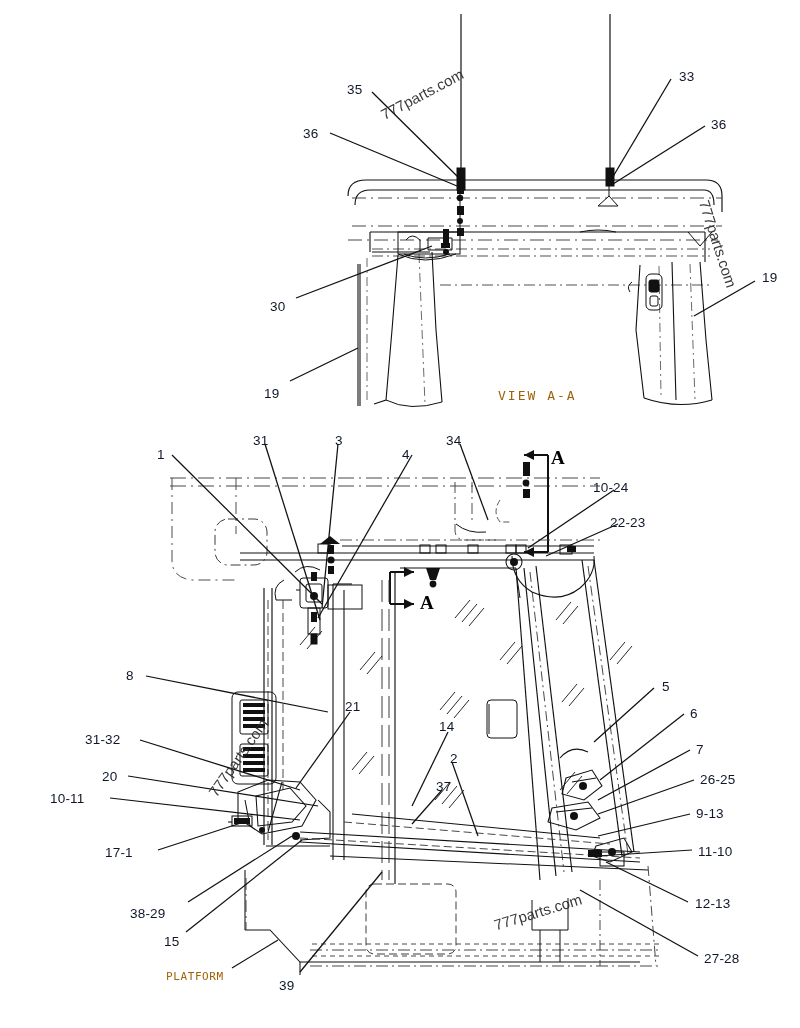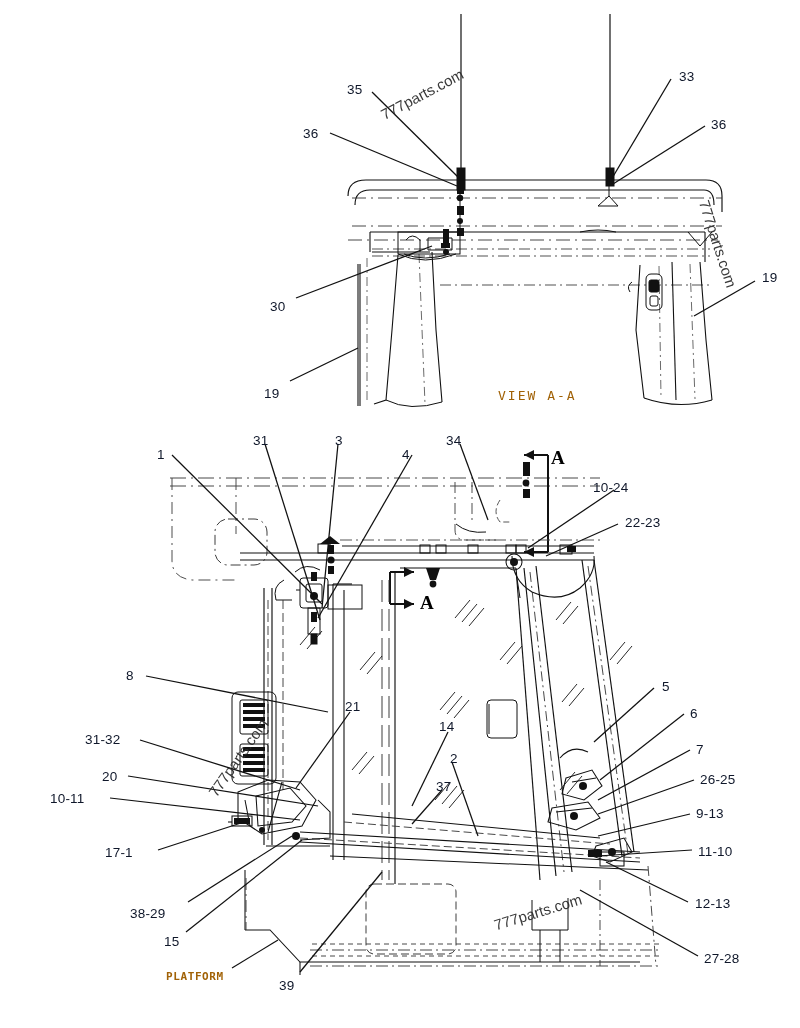--- a/index.html
+++ b/index.html
@@ -3,21 +3,21 @@
 <meta charset="utf-8">
 <style>
   html,body{margin:0;padding:0;background:#ffffff;}
   body{width:800px;height:1028px;font-family:"Liberation Sans",sans-serif;color:#000;}
   #stage{position:relative;width:800px;height:1028px;overflow:hidden;background:#fff;}
   #svgroot{position:absolute;left:0;top:0;width:800px;height:1028px;}
   .callout{position:absolute;font-family:"Liberation Sans",sans-serif;font-size:13.5px;color:#0f172a;white-space:nowrap;letter-spacing:.2px;}
   .viewlabel{position:absolute;font-family:"DejaVu Sans Mono",monospace;color:#a16207;white-space:nowrap;}
   .vl-big{font-size:23px;letter-spacing:2.5px;}
   .vl-mid{font-size:13px;letter-spacing:2px;}
-  .vl-small{font-size:11px;letter-spacing:.6px;font-weight:bold;font-family:"DejaVu Sans Mono",monospace;}
+  .vl-small{font-size:11px;letter-spacing:.6px;font-weight:normal;font-family:"DejaVu Sans Mono",monospace;}
   .secmark{position:absolute;font-family:"Liberation Serif",serif;font-size:19px;font-weight:bold;}
   .wm{position:absolute;font-family:"Liberation Sans",sans-serif;font-size:15px;color:#2a2a2a;white-space:nowrap;transform-origin:0 0;opacity:.92;}
 </style>
 </head>
 <body>
 
 <div id="stage">
 
   <svg id="svgroot" viewBox="0 0 800 1028">
     <defs>
@@ -418,21 +418,21 @@
   <div class="callout" style="left:264px;top:386px">19</div>
 
   <div class="viewlabel vl-mid" style="left:498px;top:388px">VIEW A-A</div>
 
   <div class="callout" style="left:157px;top:447px">1</div>
   <div class="callout" style="left:253px;top:433px">31</div>
   <div class="callout" style="left:335px;top:433px">3</div>
   <div class="callout" style="left:402px;top:447px">4</div>
   <div class="callout" style="left:446px;top:433px">34</div>
   <div class="callout" style="left:593px;top:480px">10-24</div>
-  <div class="callout" style="left:625px;top:515px">22-23</div>
+  <div class="callout" style="left:610px;top:515px">22-23</div>
   <div class="callout" style="left:126px;top:668px">8</div>
   <div class="callout" style="left:85px;top:732px">31-32</div>
   <div class="callout" style="left:102px;top:769px">20</div>
   <div class="callout" style="left:50px;top:791px">10-11</div>
   <div class="callout" style="left:105px;top:845px">17-1</div>
   <div class="callout" style="left:130px;top:906px">38-29</div>
   <div class="callout" style="left:164px;top:934px">15</div>
   <div class="callout" style="left:345px;top:699px">21</div>
   <div class="callout" style="left:439px;top:719px">14</div>
   <div class="callout" style="left:450px;top:751px">2</div>

